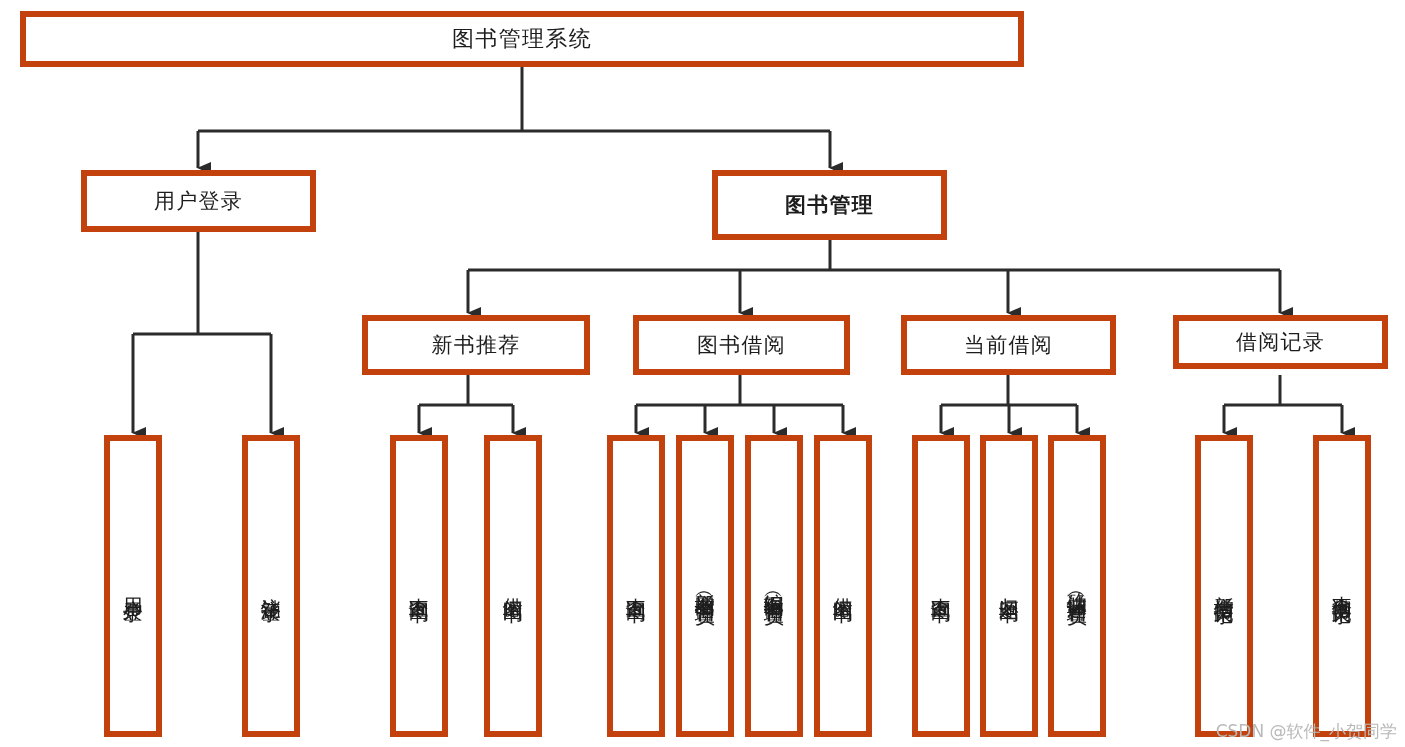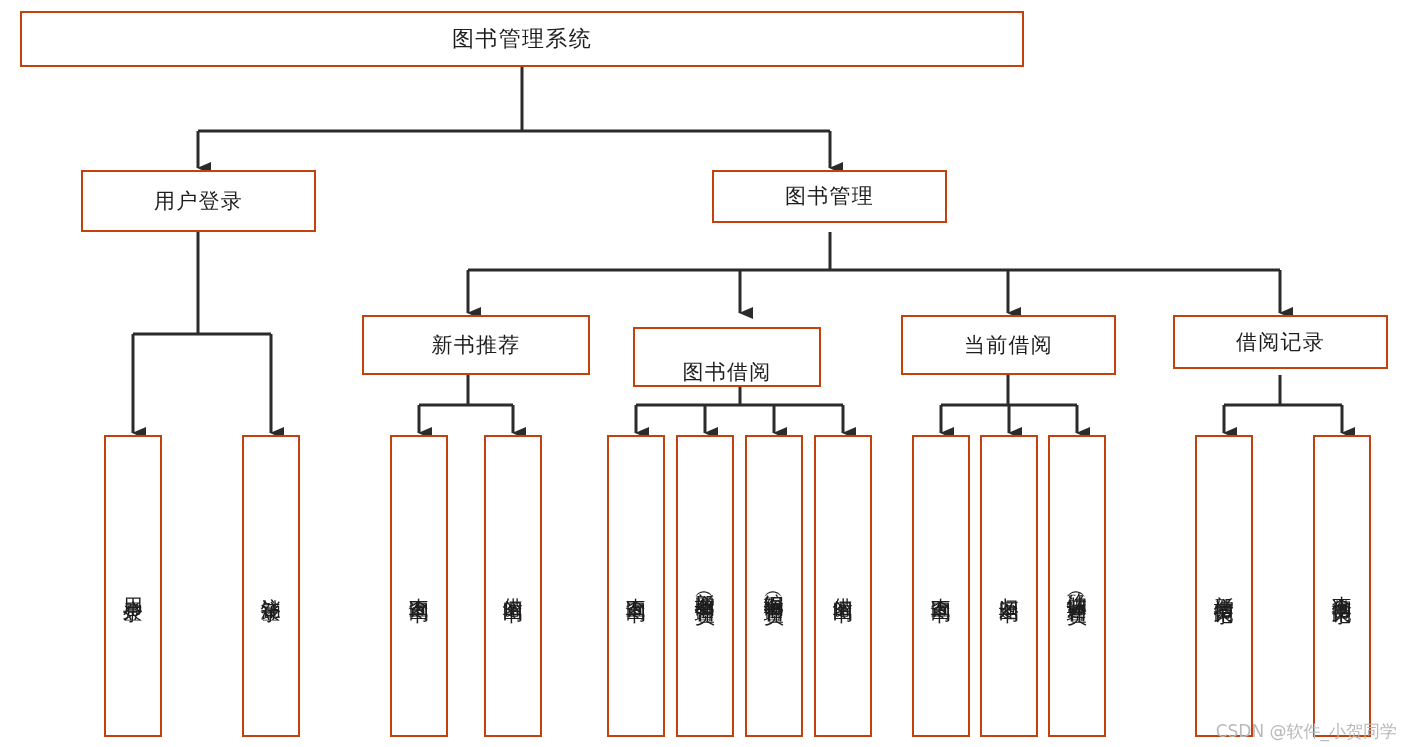--- a/index.html
+++ b/index.html
@@ -22,21 +22,21 @@
     left: 0;
     top: 0;
     width: 1405px;
     height: 747px;
   }
   
   .node {
     position: absolute;
     box-sizing: border-box;
     background: #ffffff;
-    border: 2px solid #c2410c;
+    border: 6px solid #c2410c;
     display: flex;
     align-items: center;
     justify-content: center;
     color: #1d1d1d;
   }
   .node .label {
     display: block;
     text-align: center;
     line-height: 1.18;
     letter-spacing: 0.06em;
@@ -135,29 +135,29 @@
   </svg>
 
   <div class="node horiz root" style="left:20px; top:11px; width:1004px; height:56px;">
     <span class="label">图书管理系统</span>
   </div>
 
   <div class="node horiz" style="left:81px; top:170px; width:235px; height:62px;">
     <span class="label">用户登录</span>
   </div>
 
-  <div class="node horiz" style="left:712px; top:170px; width:235px; height:53px;">
+  <div class="node horiz" style="left:712px; top:170px; width:235px; height:70px;font-weight:bold;">
     <span class="label">图书管理</span>
   </div>
 
   <div class="node horiz" style="left:362px; top:315px; width:228px; height:60px;">
     <span class="label">新书推荐</span>
   </div>
 
-  <div class="node horiz" style="left:633px; top:327px; width:188px; height:60px;align-items:flex-end;">
+  <div class="node horiz" style="left:633px; top:315px; width:217px; height:60px;">
     <span class="label">图书借阅</span>
   </div>
 
   <div class="node horiz" style="left:901px; top:315px; width:215px; height:60px;align-items:center;">
     <span class="label">当前借阅</span>
   </div>
 
   <div class="node horiz" style="left:1173px; top:315px; width:215px; height:54px;">
     <span class="label">借阅记录</span>
   </div>

